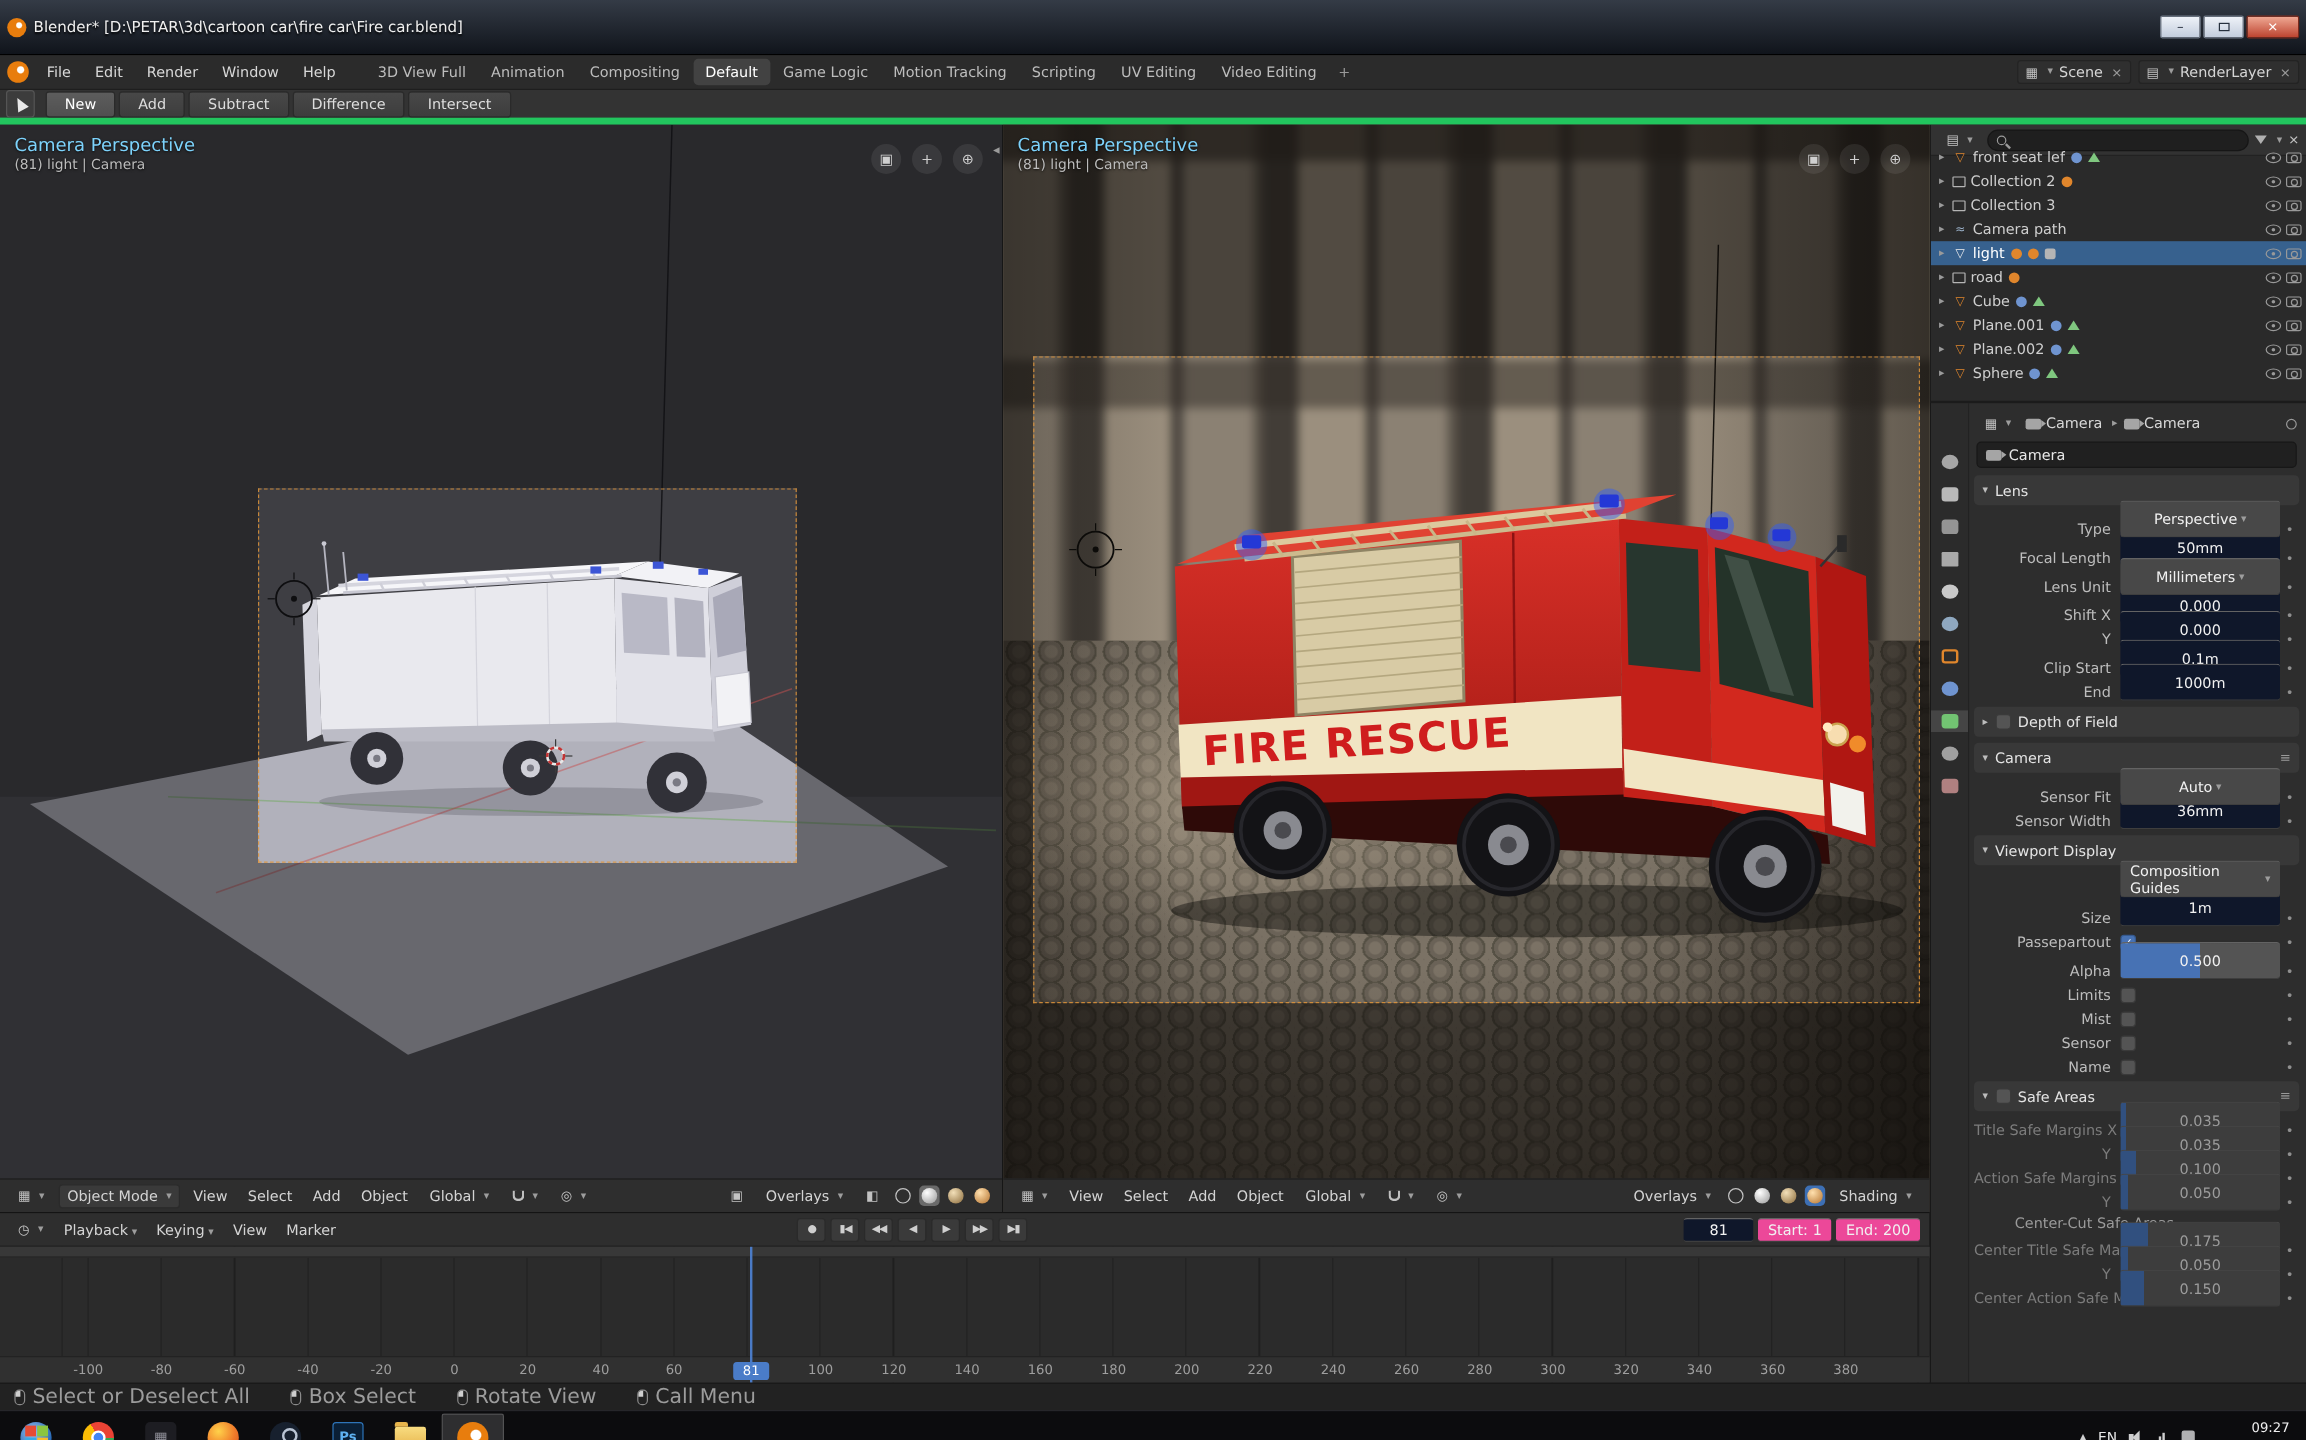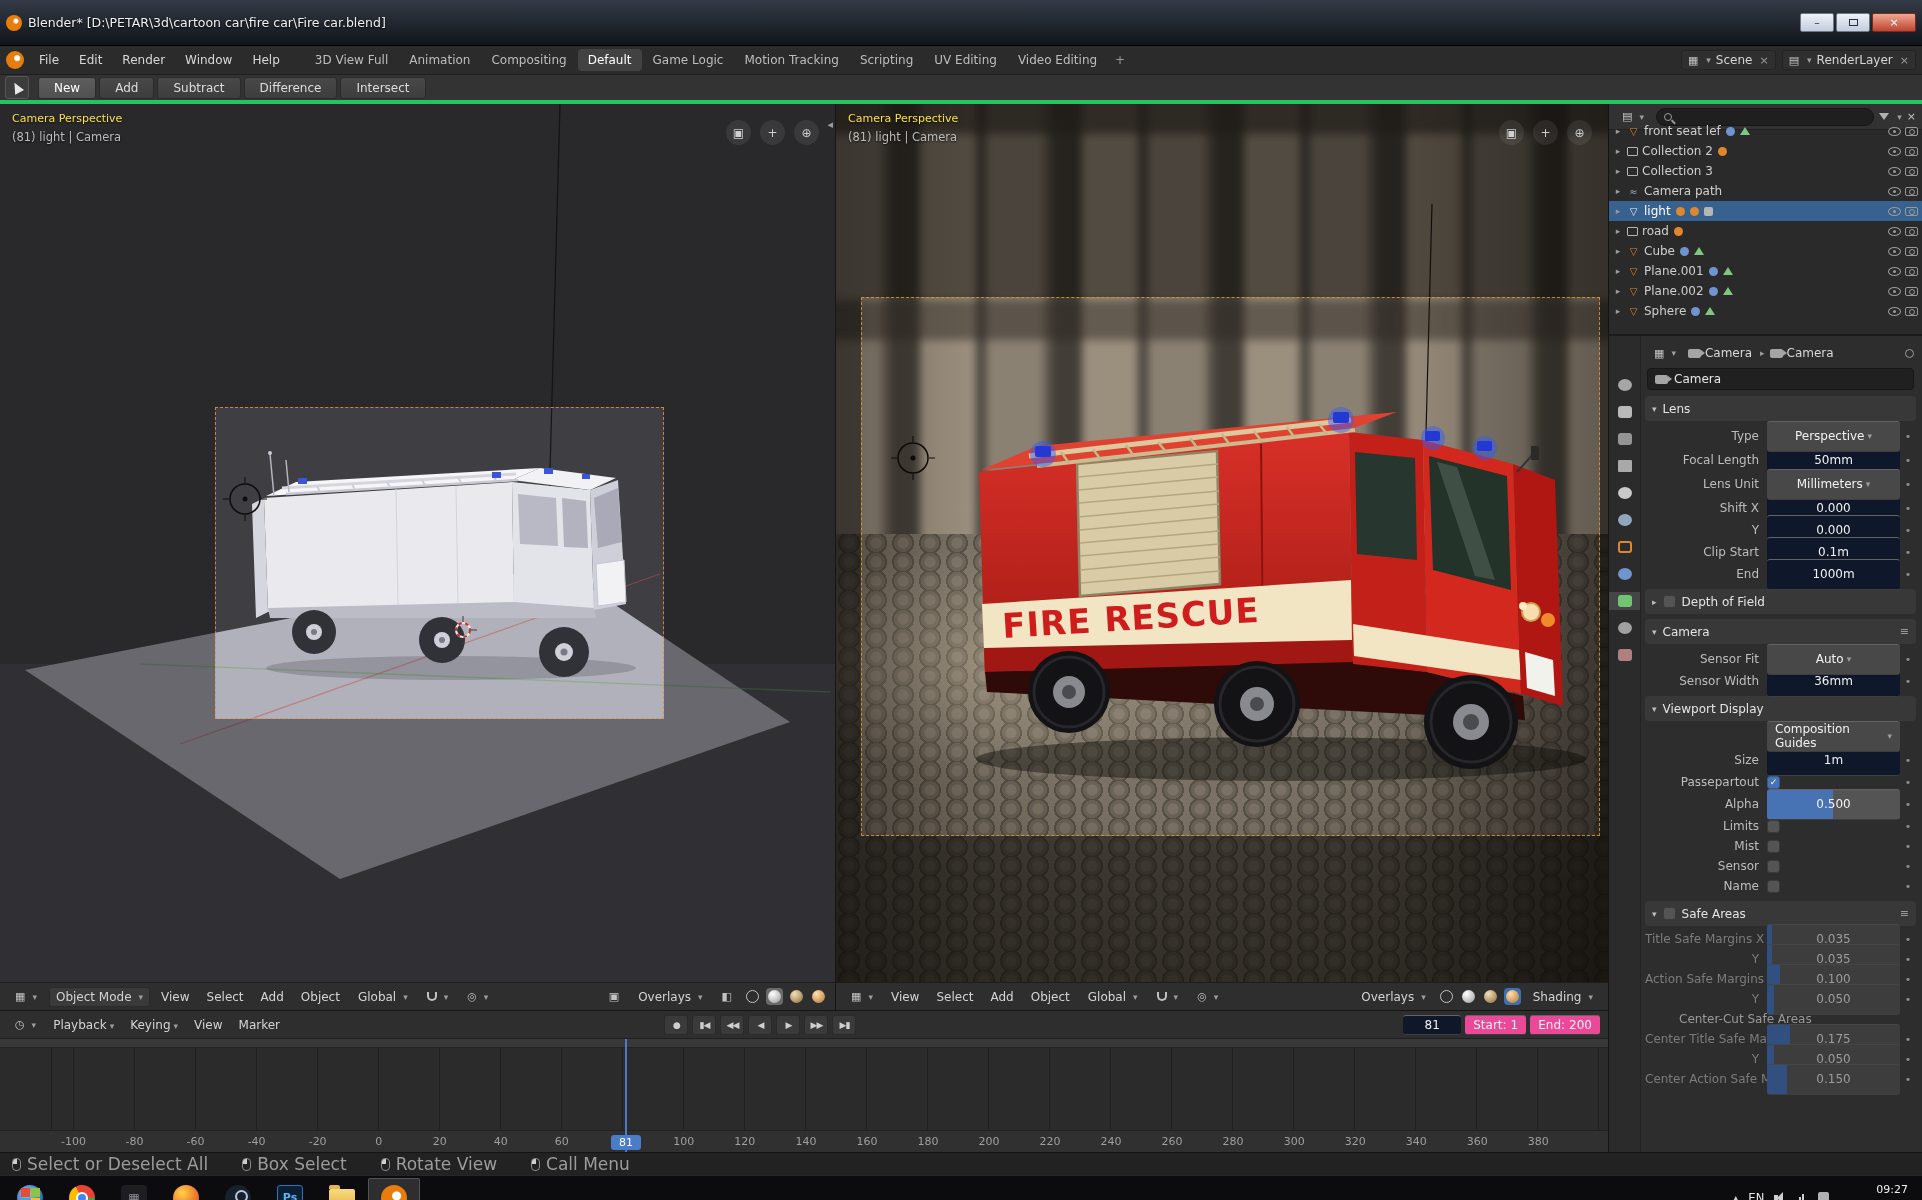--- a/index.html
+++ b/index.html
@@ -21,21 +21,21 @@
 .blogo{width:18px;height:18px;border-radius:50%;background:radial-gradient(circle at 62% 40%,#fff 0 2.5px,#e87d0d 3.5px 72%,#874a05 100%);margin-right:4px}
 .menu-item{padding:3px 9px;color:#d8d8d8;border-radius:3px}
 .tabs{display:flex;align-items:flex-start;margin-left:14px;gap:1px}
 .tab{padding:4px 10px;color:#bdbdbd;border-radius:4px;font-size:12px}
 .tab.active{background:#424242;color:#fff}
 .tab.add{color:#9a9a9a;padding:4px 7px}
 .topbar-right{margin-left:auto;display:flex;align-items:center;gap:6px}
 .chip{display:flex;align-items:center;gap:5px;background:#2f2f2f;border:1px solid #232323;border-radius:3px;padding:2px 6px;color:#d5d5d5}
 .chip .x{color:#9a9a9a;font-size:11px;margin-left:2px}
 
-.toolrow{height:29px;background:#333;display:flex;align-items:center;gap:3px;padding:0 5px;border-bottom:4px solid #22c55e}
+.toolrow{height:29px;background:#333;display:flex;align-items:center;gap:3px;padding:0 5px;border-bottom:6px solid #22c55e}
 .tool-ind{width:24px;height:23px;background:#3c3c3c;border:1px solid #555;border-radius:3px;display:flex;align-items:center;justify-content:center;margin-right:6px}
 .cursor-arrow{width:0;height:0;border-left:5px solid transparent;border-right:5px solid transparent;border-bottom:11px solid #e8e8e8;transform:rotate(-28deg)}
 .tsbtn{height:22px;padding:0 15px;background:linear-gradient(#484848,#3d3d3d);border:1px solid #2a2a2a;border-radius:3px;color:#ddd;display:flex;align-items:center}
 .tsbtn.active{background:linear-gradient(#5d5d5d,#505050);color:#fff}
 
 .content{display:flex;height:1048px}
 .left-col{width:1608px;display:flex;flex-direction:column}
 .viewports{height:906px;display:flex}
 .vp{position:relative;overflow:hidden}
 .vp-left{width:836px;background:#3e3e43;border-right:1px solid #161616}
@@ -47,21 +47,21 @@
 .hbtn.flat{background:transparent;border-color:transparent}
 .ico-magnet{width:10px;height:9px;border:2px solid #c0c0c0;border-top:none;border-radius:0 0 6px 6px}
 .ball-wrap{display:flex;align-items:center;padding:2px;border-radius:4px}
 .ball-wrap.active-solid{background:#6a6a6a}
 .ball-wrap.active-rend{background:#3d6fb4}
 .ball{width:13px;height:13px;border-radius:50%}
 .ball.wire{border:1.5px solid #c3c3c3}
 .ball.solid{background:radial-gradient(circle at 35% 30%,#fff,#979797)}
 .ball.mat{background:radial-gradient(circle at 35% 30%,#f2dfb8,#8a6a3a)}
 .ball.rend{background:radial-gradient(circle at 35% 30%,#ffe0ae,#b4722e)}
-.vp-label{position:absolute;left:12px;top:8px;color:#fde047;font-size:11px;z-index:6;text-shadow:0 1px 2px rgba(0,0,0,.7)}
+.vp-label{position:absolute;left:12px;top:8px;color:#7dd3fc;font-size:15px;z-index:6;text-shadow:0 1px 2px rgba(0,0,0,.7)}
 .vp-sub{position:absolute;left:12px;top:26px;color:#bcbcbc;font-size:11.5px;z-index:6;text-shadow:0 1px 2px rgba(0,0,0,.7)}
 .vp-gizmos{position:absolute;top:16px;right:16px;display:flex;gap:9px;z-index:6}
 .gz{width:25px;height:25px;border-radius:50%;background:rgba(255,255,255,.08);color:#cfcfcf;display:flex;align-items:center;justify-content:center;font-size:12px}
 .region-arrow{position:absolute;right:2px;top:14px;color:#9a9a9a;font-size:11px;z-index:6}
 .vp-hint{position:absolute;left:16px;bottom:6px;display:flex;align-items:center;gap:6px;color:#d8d8d8;z-index:6;font-size:12.5px}
 .vp-hint .sq{width:9px;height:9px;background:#8a8a8a;border-radius:2px}
 .cam-frame{position:absolute;border:1.5px dashed rgba(224,148,56,.85);z-index:3}
 .cam-frame.left{left:215px;top:303px;width:449px;height:312px;box-shadow:0 0 0 2200px rgba(16,16,18,.45)}
 .cam-frame.right{left:25px;top:193px;width:739px;height:539px;box-shadow:0 0 0 2200px rgba(10,8,6,.5)}
 
@@ -127,21 +127,21 @@
 .props-main{flex:1;background:#2d2d2d;padding:4px 6px 0 4px;overflow:hidden;position:relative}
 .crumbs{height:26px;display:flex;align-items:center;gap:5px;padding:0 2px}
 .crumb{display:flex;align-items:center;gap:4px;color:#d8d8d8}
 .ico-cam{width:13px;height:9px;background:#a5a5a5;border-radius:2px;position:relative}
 .ico-cam::before{content:"";position:absolute;right:-4px;top:1px;border-top:3.5px solid transparent;border-bottom:3.5px solid transparent;border-left:4px solid #a5a5a5}
 .pin{width:9px;height:9px;border:1.5px solid #9a9a9a;border-radius:50%}
 .namefield{height:22px;background:#202020;border:1px solid #171717;border-radius:4px;display:flex;align-items:center;gap:6px;padding:0 7px;color:#e8e8e8;margin:2px 2px 6px}
 .sect{height:25px;background:#383838;border-radius:4px;display:flex;align-items:center;gap:6px;padding:0 7px;color:#e4e4e4;margin:5px 0 3px}
 .sect .tri{font-size:9px;color:#bdbdbd}
 .sect .preset{margin-left:auto;color:#9a9a9a;font-size:11px}
-.prow{display:flex;align-items:center;height:24px}
+.prow{display:flex;align-items:flex-end;height:24px}
 .prow.sm{height:20px}
 .plabel{flex:0 0 122px;text-align:right;padding-right:8px;color:#bdbdbd;white-space:nowrap;overflow:hidden}
 .pval{flex:1;display:flex;align-items:center}
 .pval .field{flex:1;height:31px;font-size:12px}
 .dd-field{background:#484848;justify-content:center;position:relative}
 .pdot{flex:0 0 16px;text-align:center;color:#8f8f8f;font-size:11px}
 .chk{width:13px;height:13px;background:#545454;border:1px solid #3a3a3a;border-radius:3px;display:flex;align-items:center;justify-content:center;font-size:9px;color:#fff}
 .chk.on{background:#4772b4;border-color:#35598f}
 .sublabel{height:20px;display:flex;align-items:center;color:#9a9a9a;padding-left:34px}
 .dis .plabel{color:#7c7c7c}

